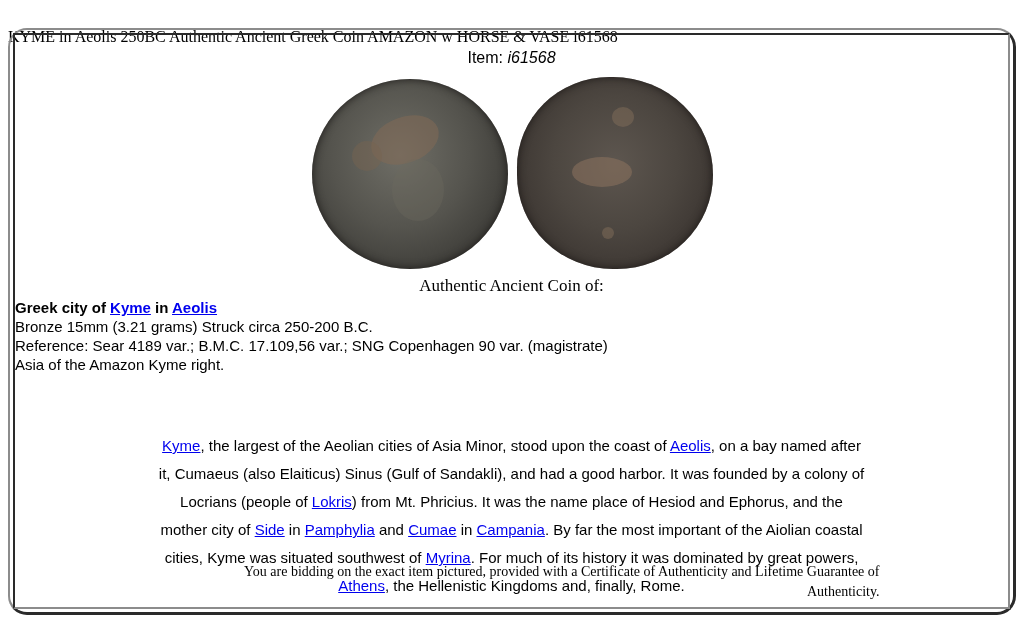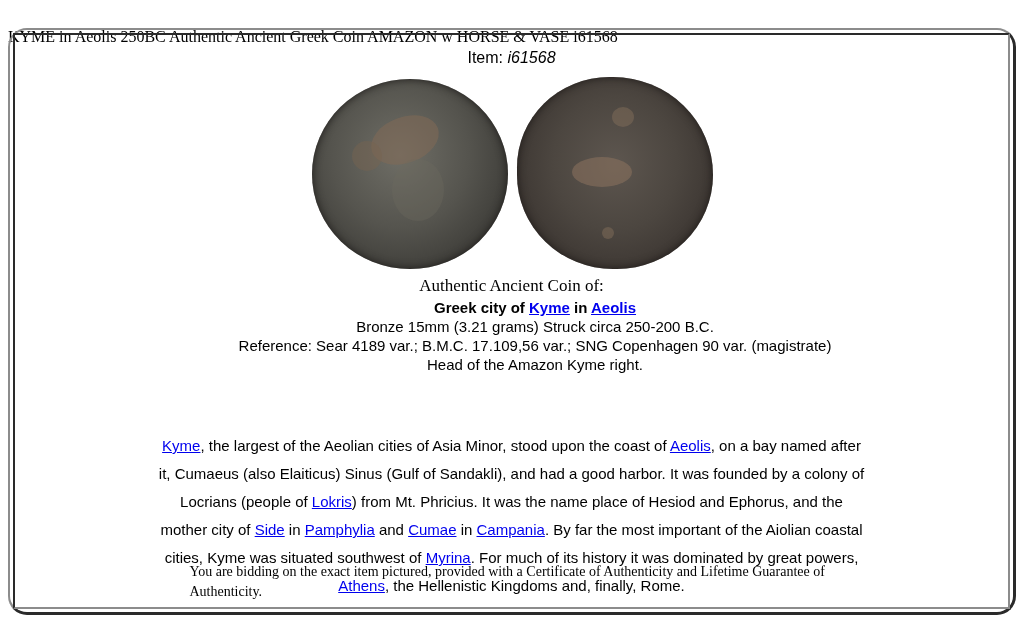--- a/index.html
+++ b/index.html
@@ -30,27 +30,27 @@
     background: radial-gradient(ellipse at 45% 40%, #6f6e66 0%, #55544e 45%, #3b3a36 80%, #2a2826 100%);
     box-shadow: inset 0 0 8px #1e1c1a;
   }
   .coin-rev {
     left: 205px; top: 4px; width: 196px; height: 192px; border-radius: 48% 52% 50% 50%;
     background: radial-gradient(ellipse at 50% 45%, #5d564f 0%, #4c4640 45%, #3a3430 80%, #2a2522 100%);
     box-shadow: inset 0 0 8px #1e1a18;
   }
   .detail { position: absolute; background: rgba(140,110,90,0.55); border-radius: 50%; }
   .heading-serif { position: absolute; top: 241px; left: 0; right: 0; text-align: center; font-size: 17px; font-family: "Liberation Serif", serif; }
-  .desc { position: absolute; top: 263px; left: 0; right: 0; text-align: center; font-size: 15px; line-height: 19px; padding-left: 47px; }
+  .desc { position: absolute; top: 263px; left: 0; right: 0; font-size: 15px; line-height: 19px; }
   .desc .bold { font-weight: bold; }
   .desc .narrow { width: 690px; margin: 0 auto; }
   a { color: #0000ee; text-decoration: underline; }
   .history { position: absolute; top: 397px; left: 0; right: 0; text-align: center; font-size: 15px; line-height: 28px; }
   .history .w { width: 710px; margin: 0 auto; }
-  .guarantee { position: absolute; top: 527px; left: 0; right: 0; text-align: left; font-size: 14px; line-height: 20px; font-family: "Liberation Serif", serif; padding-left: 46px; }
+  .guarantee { position: absolute; top: 527px; left: 0; right: 0; text-align: right; font-size: 14px; line-height: 20px; font-family: "Liberation Serif", serif; padding-left: 46px; }
   .guarantee .w { width: 690px; margin: 0 auto; }
 </style>
 </head>
 <body>
 
 <div class="title">KYME in Aeolis 250BC Authentic Ancient Greek Coin AMAZON w HORSE &amp; VASE i61568</div>
 
 <div class="frame">
   <div class="inner">
 
@@ -73,21 +73,21 @@
     </div>
 
     <div class="heading-serif">Authentic Ancient Coin of:</div>
 
     <div class="desc sans">
       <div class="bold">
         <span>Greek city of </span><a href="#">Kyme</a><span> in </span><a href="#">Aeolis</a>
       </div>
       <div>Bronze 15mm (3.21 grams) Struck circa 250-200 B.C.</div>
       <div>Reference: Sear 4189 var.; B.M.C. 17.109,56 var.; SNG Copenhagen 90 var. (magistrate)</div>
-      <div>Head of the Amazon Kyme right.</div>
+      <div>Asia of the Amazon Kyme right.</div>
     </div>
 
     <div class="history sans">
       <div class="w" id="history-text"><a href="#">Kyme</a><span>, the largest of the Aeolian cities of Asia Minor, stood upon the coast of </span><a href="#">Aeolis</a><span>, on a bay named after it, Cumaeus (also Elaiticus) Sinus (Gulf of Sandakli), and had a good harbor. It was founded by a colony of Locrians (people of </span><a href="#">Lokris</a><span>) from Mt. Phricius. It was the name place of Hesiod and Ephorus, and the mother city of </span><a href="#">Side</a><span> in </span><a href="#">Pamphylia</a><span> and </span><a href="#">Cumae</a><span> in </span><a href="#">Campania</a><span>. By far the most important of the Aiolian coastal cities, Kyme was situated southwest of </span><a href="#">Myrina</a><span>. For much of its history it was dominated by great powers, </span><a href="#">Athens</a><span>, the Hellenistic Kingdoms and, finally, Rome.</span></div>
     </div>
 
     <div class="guarantee">
       <div class="w">You are bidding on the exact item pictured, provided with a Certificate of Authenticity and Lifetime Guarantee of Authenticity.</div>
     </div>
 

